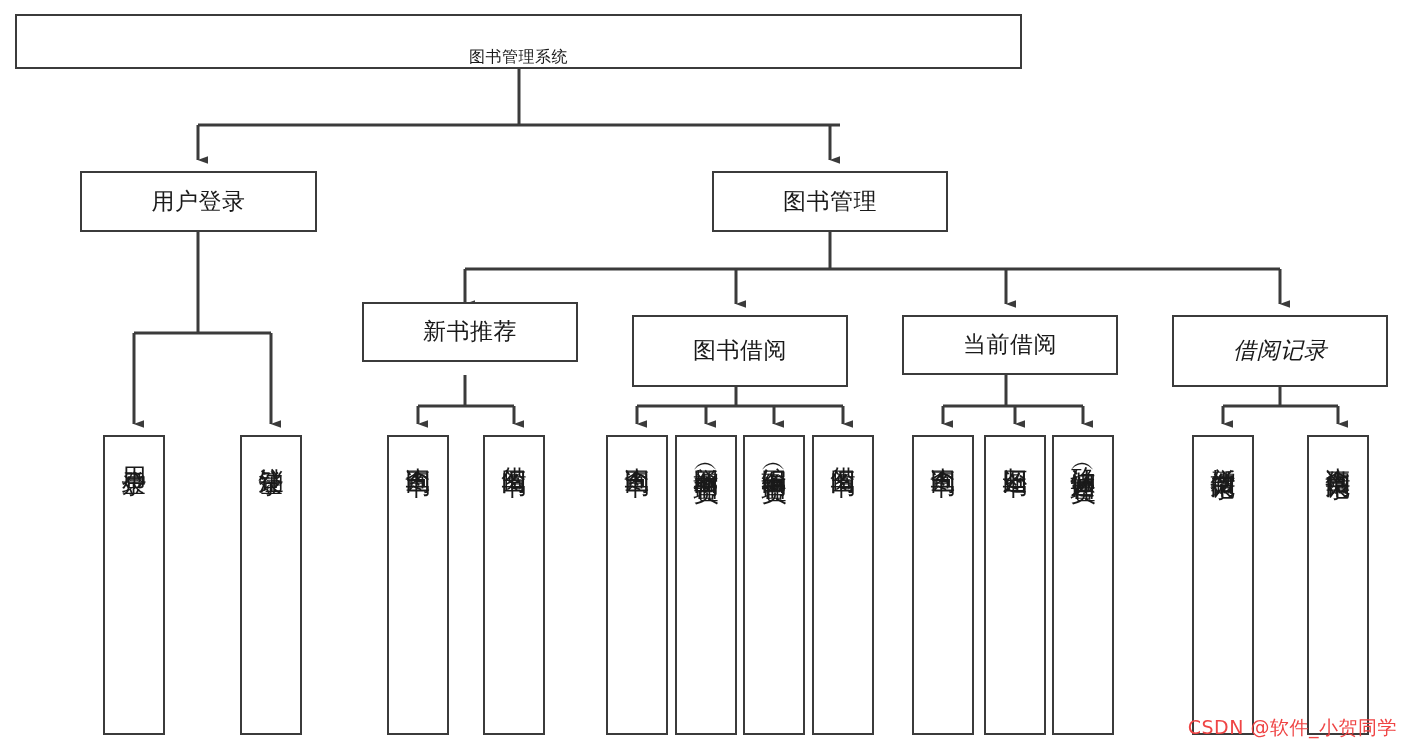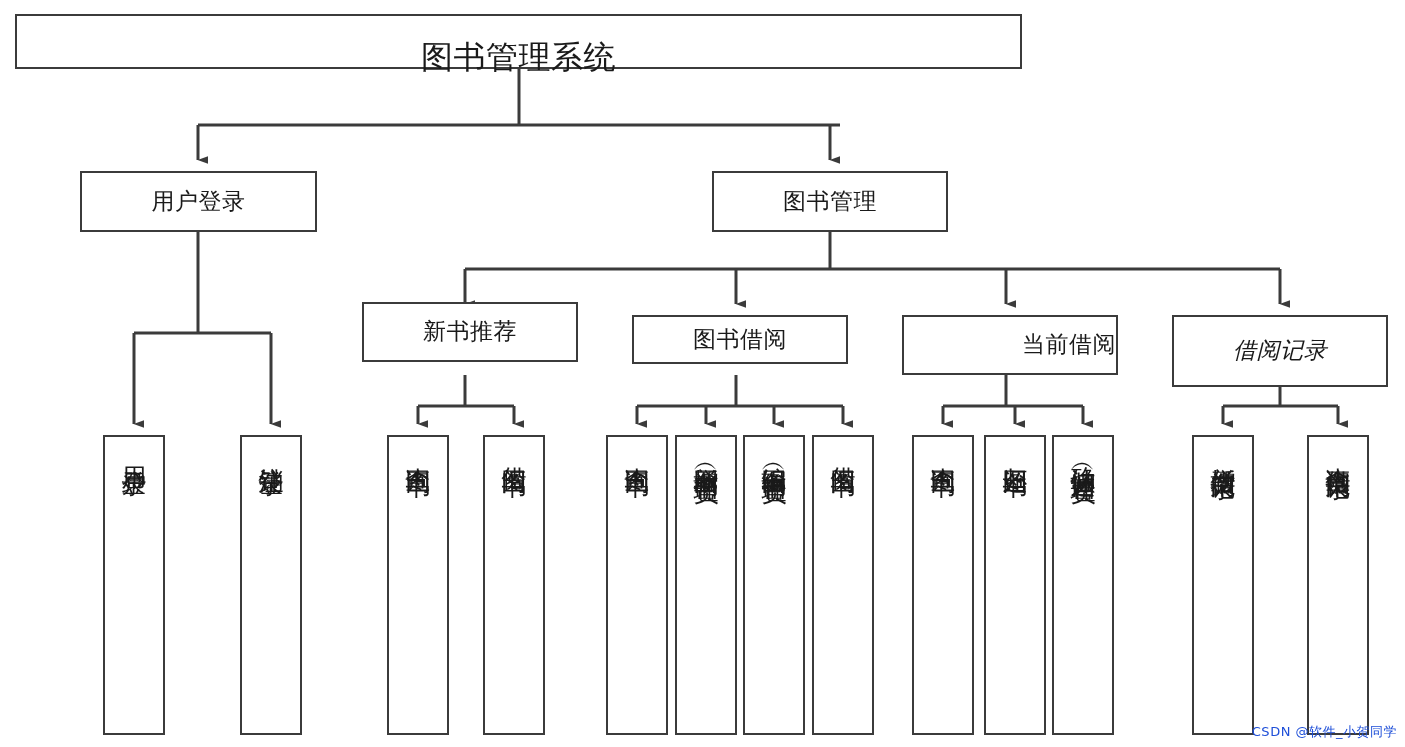--- a/index.html
+++ b/index.html
@@ -50,29 +50,29 @@
     padding-top: 10px;
   }
   .node.vertical .node-label {
     writing-mode: vertical-rl;
     text-orientation: upright;
     font-size: 25px;
     letter-spacing: 2px;
     line-height: 1;
   }
   .node.root .node-label {
-    font-size: 32px;
+    font-size: 16px;
     margin-top: 32px;
   }
   .watermark {
     position: absolute;
     right: 8px;
     bottom: 6px;
-    font-size: 13px;
-    color: #1d4ed8;
+    font-size: 19px;
+    color: #ef4444;
     white-space: nowrap;
     z-index: 5;
     letter-spacing: 0.5px;
   }
 </style>
 </head>
 <body>
 
 <div id="diagram-root">
 
@@ -134,24 +134,24 @@
   <div class="node horizontal" style="left:80px; top:171px; width:237px; height:61px;">
     <span class="node-label">用户登录</span>
   </div>
   <div class="node horizontal" style="left:712px; top:171px; width:236px; height:61px;font-family:Liberation Serif, serif;">
     <span class="node-label">图书管理</span>
   </div>
 
   <div class="node horizontal" style="left:362px; top:302px; width:216px; height:60px;">
     <span class="node-label">新书推荐</span>
   </div>
-  <div class="node horizontal" style="left:632px; top:315px; width:216px; height:49px;">
+  <div class="node horizontal" style="left:632px; top:315px; width:216px; height:72px;">
     <span class="node-label">图书借阅</span>
   </div>
-  <div class="node horizontal" style="left:902px; top:315px; width:216px; height:60px;justify-content:flex-end;">
+  <div class="node horizontal" style="left:902px; top:315px; width:216px; height:60px;">
     <span class="node-label">当前借阅</span>
   </div>
   <div class="node horizontal" style="left:1172px; top:315px; width:216px; height:72px;font-style:italic;">
     <span class="node-label">借阅记录</span>
   </div>
 
   <div class="node vertical" style="left:103px; top:435px; width:62px; height:300px;">
     <span class="node-label">用户登录</span>
   </div>
   <div class="node vertical" style="left:240px; top:435px; width:62px; height:300px;">

